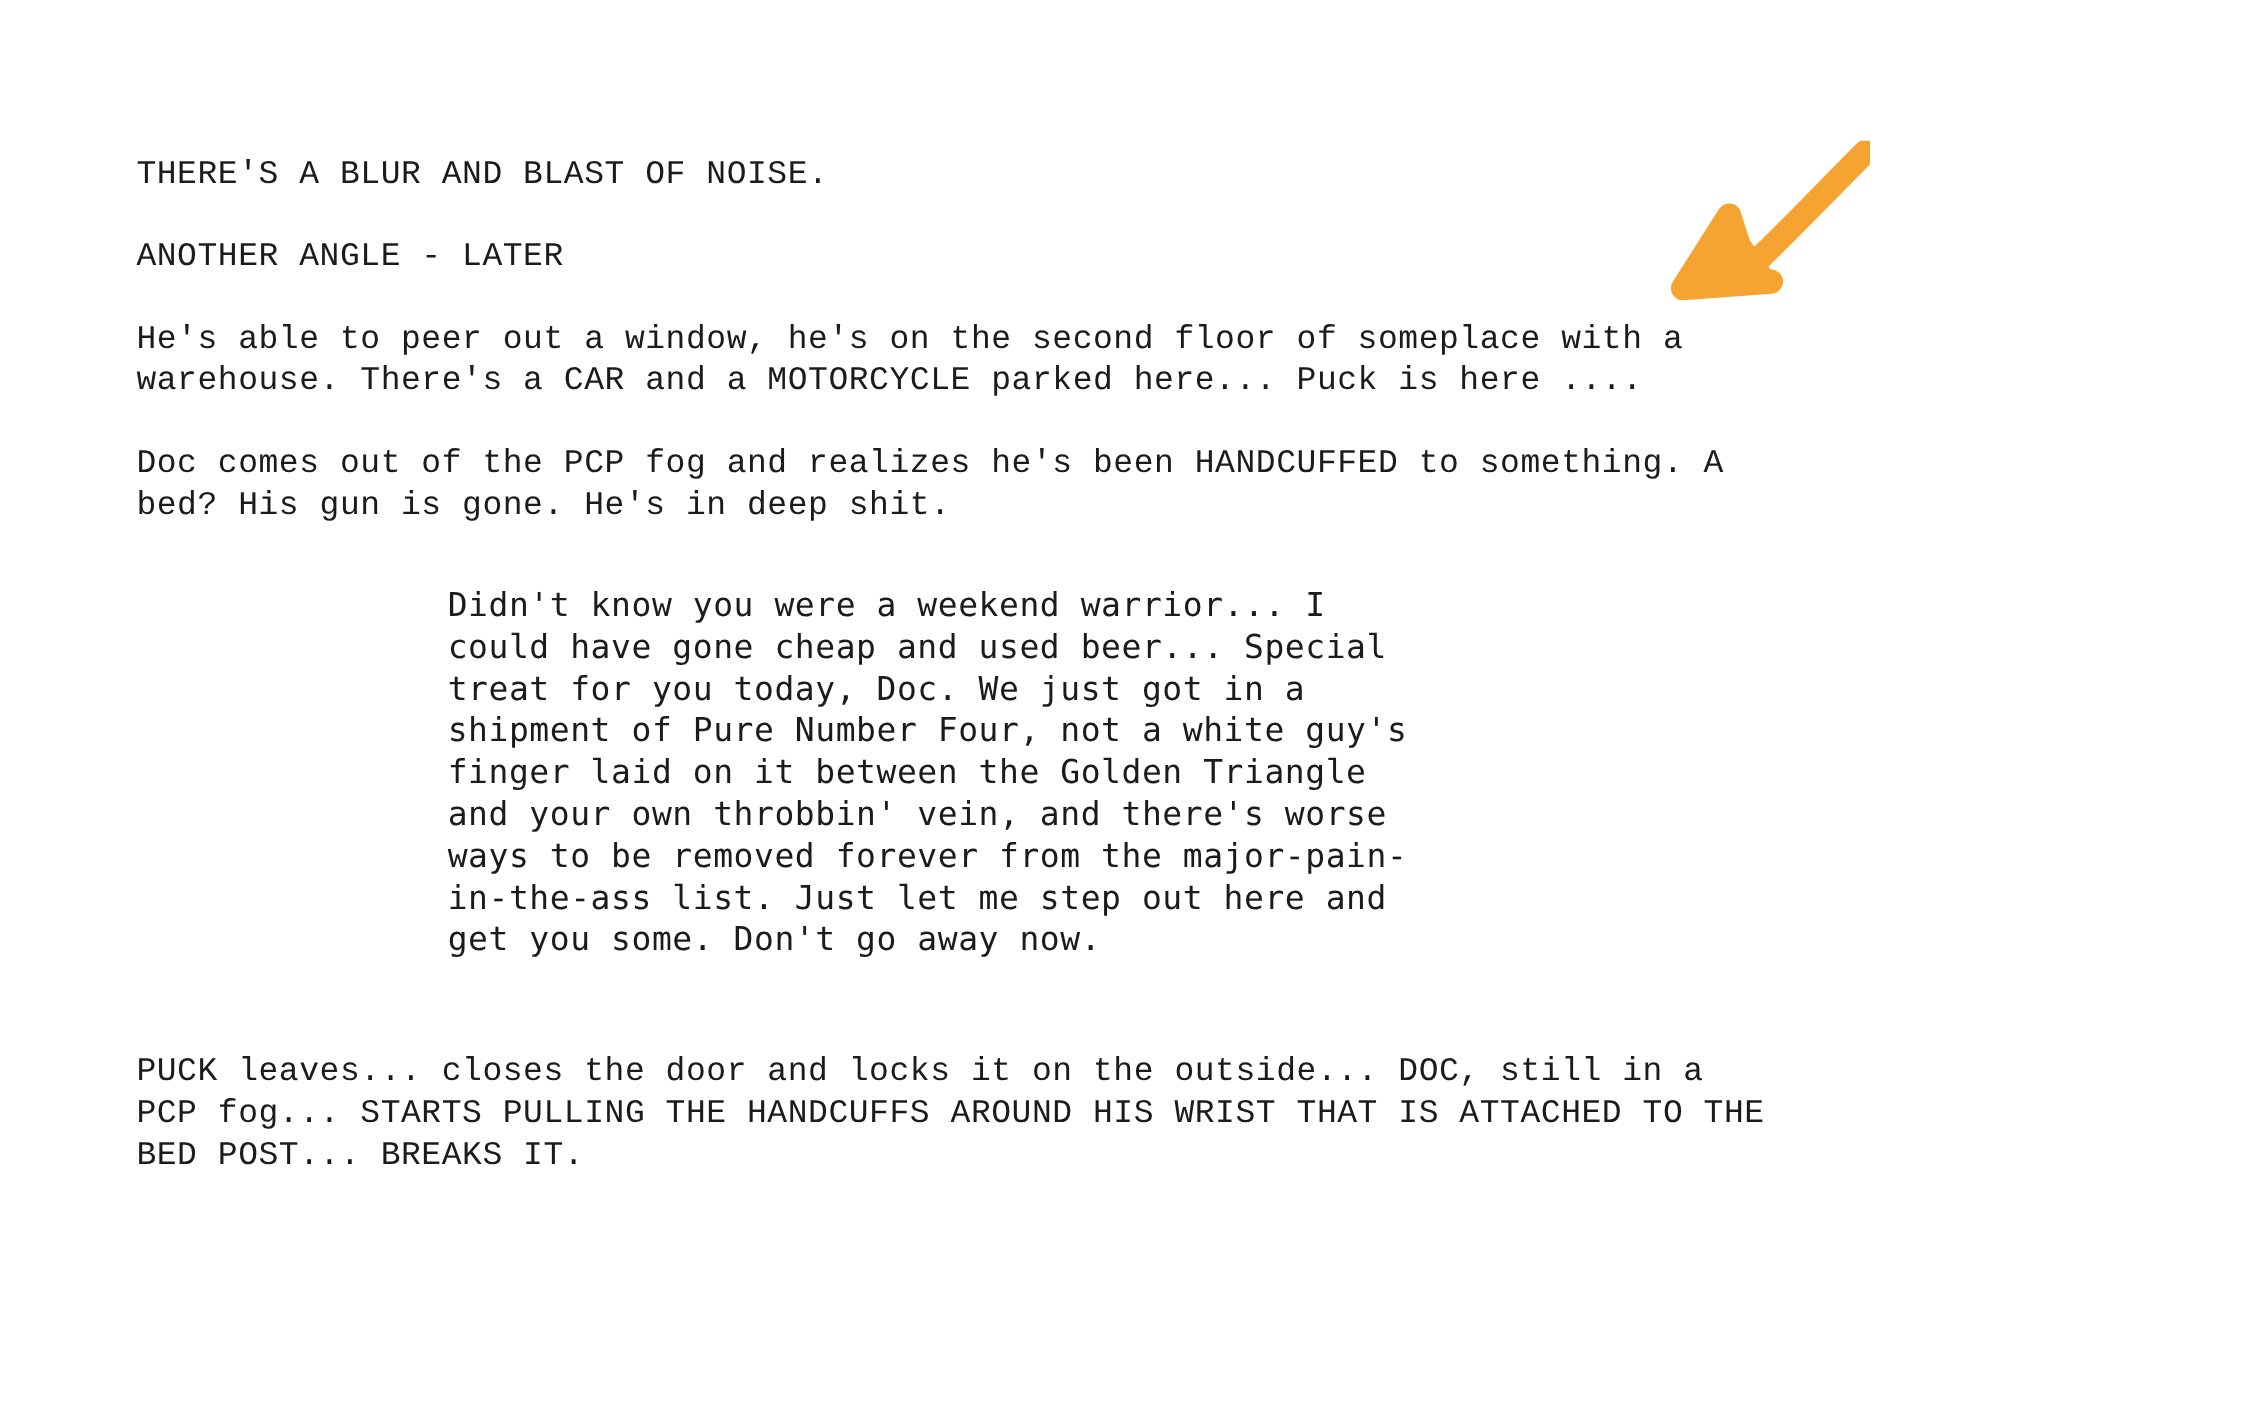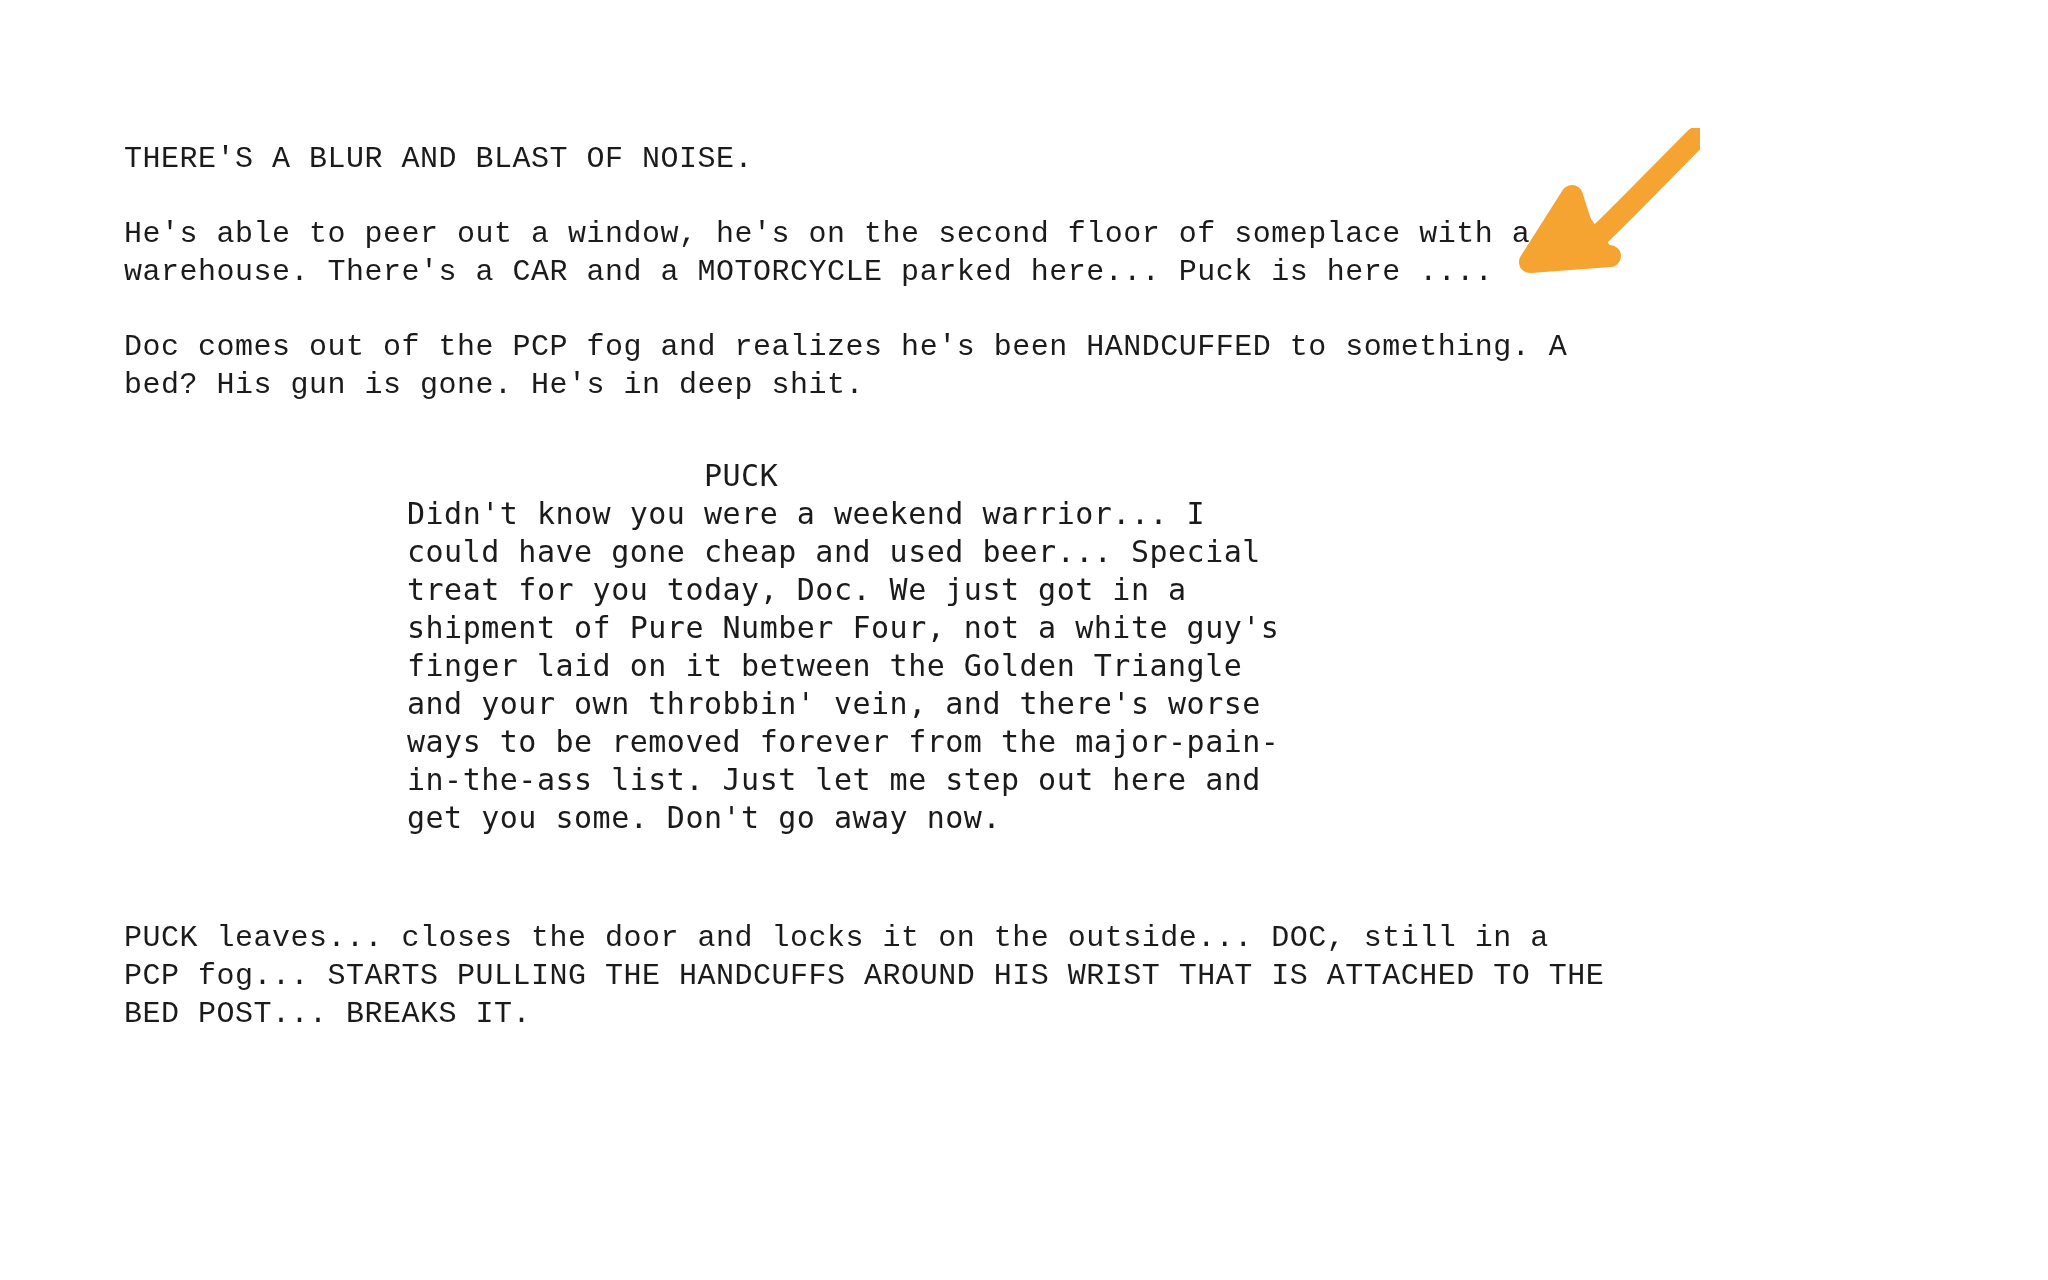--- a/index.html
+++ b/index.html
@@ -84,29 +84,29 @@
 </style>
 </head>
 <body>
 
 <div id="screenplay-page">
 
   <div class="script-body">
 
     <p class="block">THERE'S A BLUR AND BLAST OF NOISE.</p>
 
+    <p class="block slug">ANOTHER ANGLE - LATER</p>
 
     <p class="block">He's able to peer out a window, he's on the second floor of someplace with a
 warehouse. There's a CAR and a MOTORCYCLE parked here... Puck is here ....</p>
 
     <p class="block">Doc comes out of the PCP fog and realizes he's been HANDCUFFED to something. A
 bed? His gun is gone. He's in deep shit.</p>
 
     <div class="dialogue-block">
-      <div class="character-cue">PUCK</div>
       <div class="dialogue-text">Didn't know you were a weekend warrior... I
 could have gone cheap and used beer... Special
 treat for you today, Doc. We just got in a
 shipment of Pure Number Four, not a white guy's
 finger laid on it between the Golden Triangle
 and your own throbbin' vein, and there's worse
 ways to be removed forever from the major-pain-
 in-the-ass list. Just let me step out here and
 get you some. Don't go away now.</div>
     </div>

